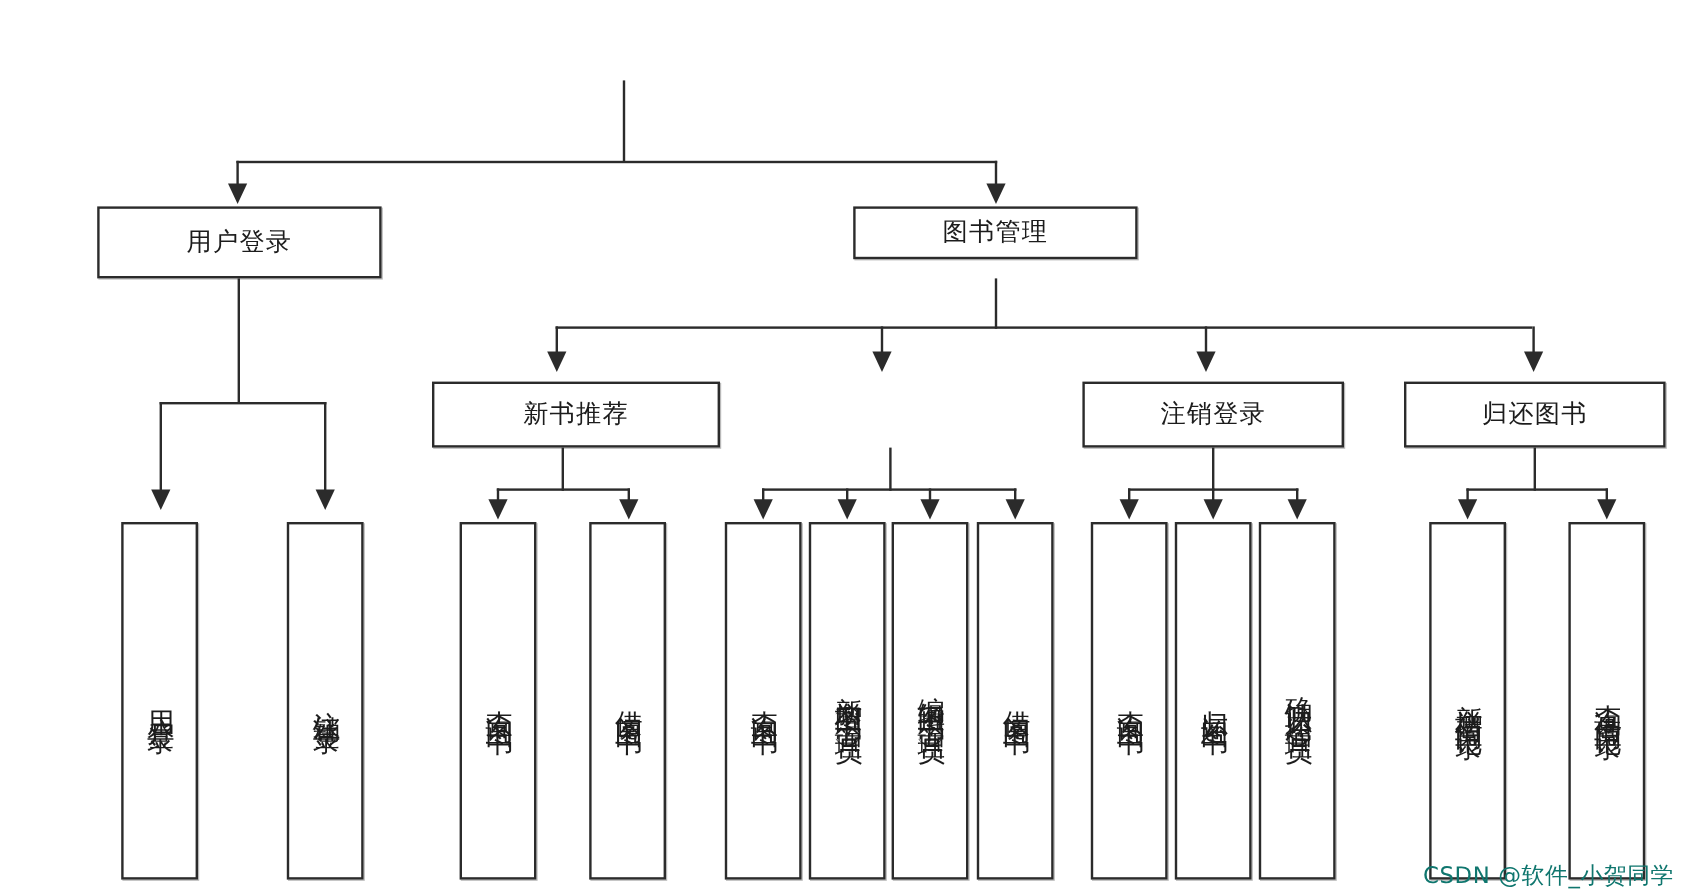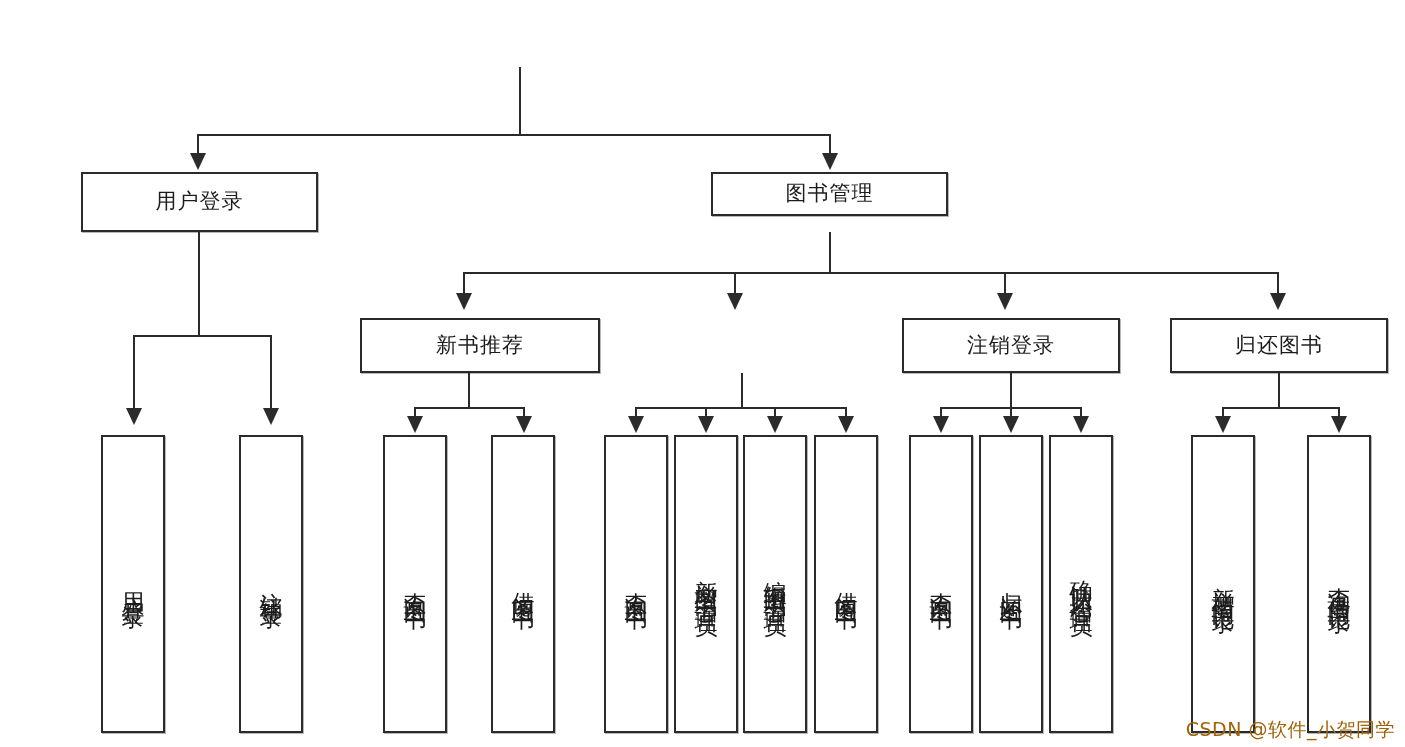--- a/index.html
+++ b/index.html
@@ -68,21 +68,21 @@
     border-left:8px solid transparent;
     border-right:8px solid transparent;
     border-top:17px solid #2b2b2b;
   }
   
   .watermark{
     position:absolute;
     right:10px;
     bottom:4px;
     font-size:19px;
-    color:#a16207;
+    color:#0f766e;
     letter-spacing:0.5px;
     white-space:nowrap;
     user-select:none;
   }
 </style>
 </head>
 <body>
 
 <div id="canvas">
 

